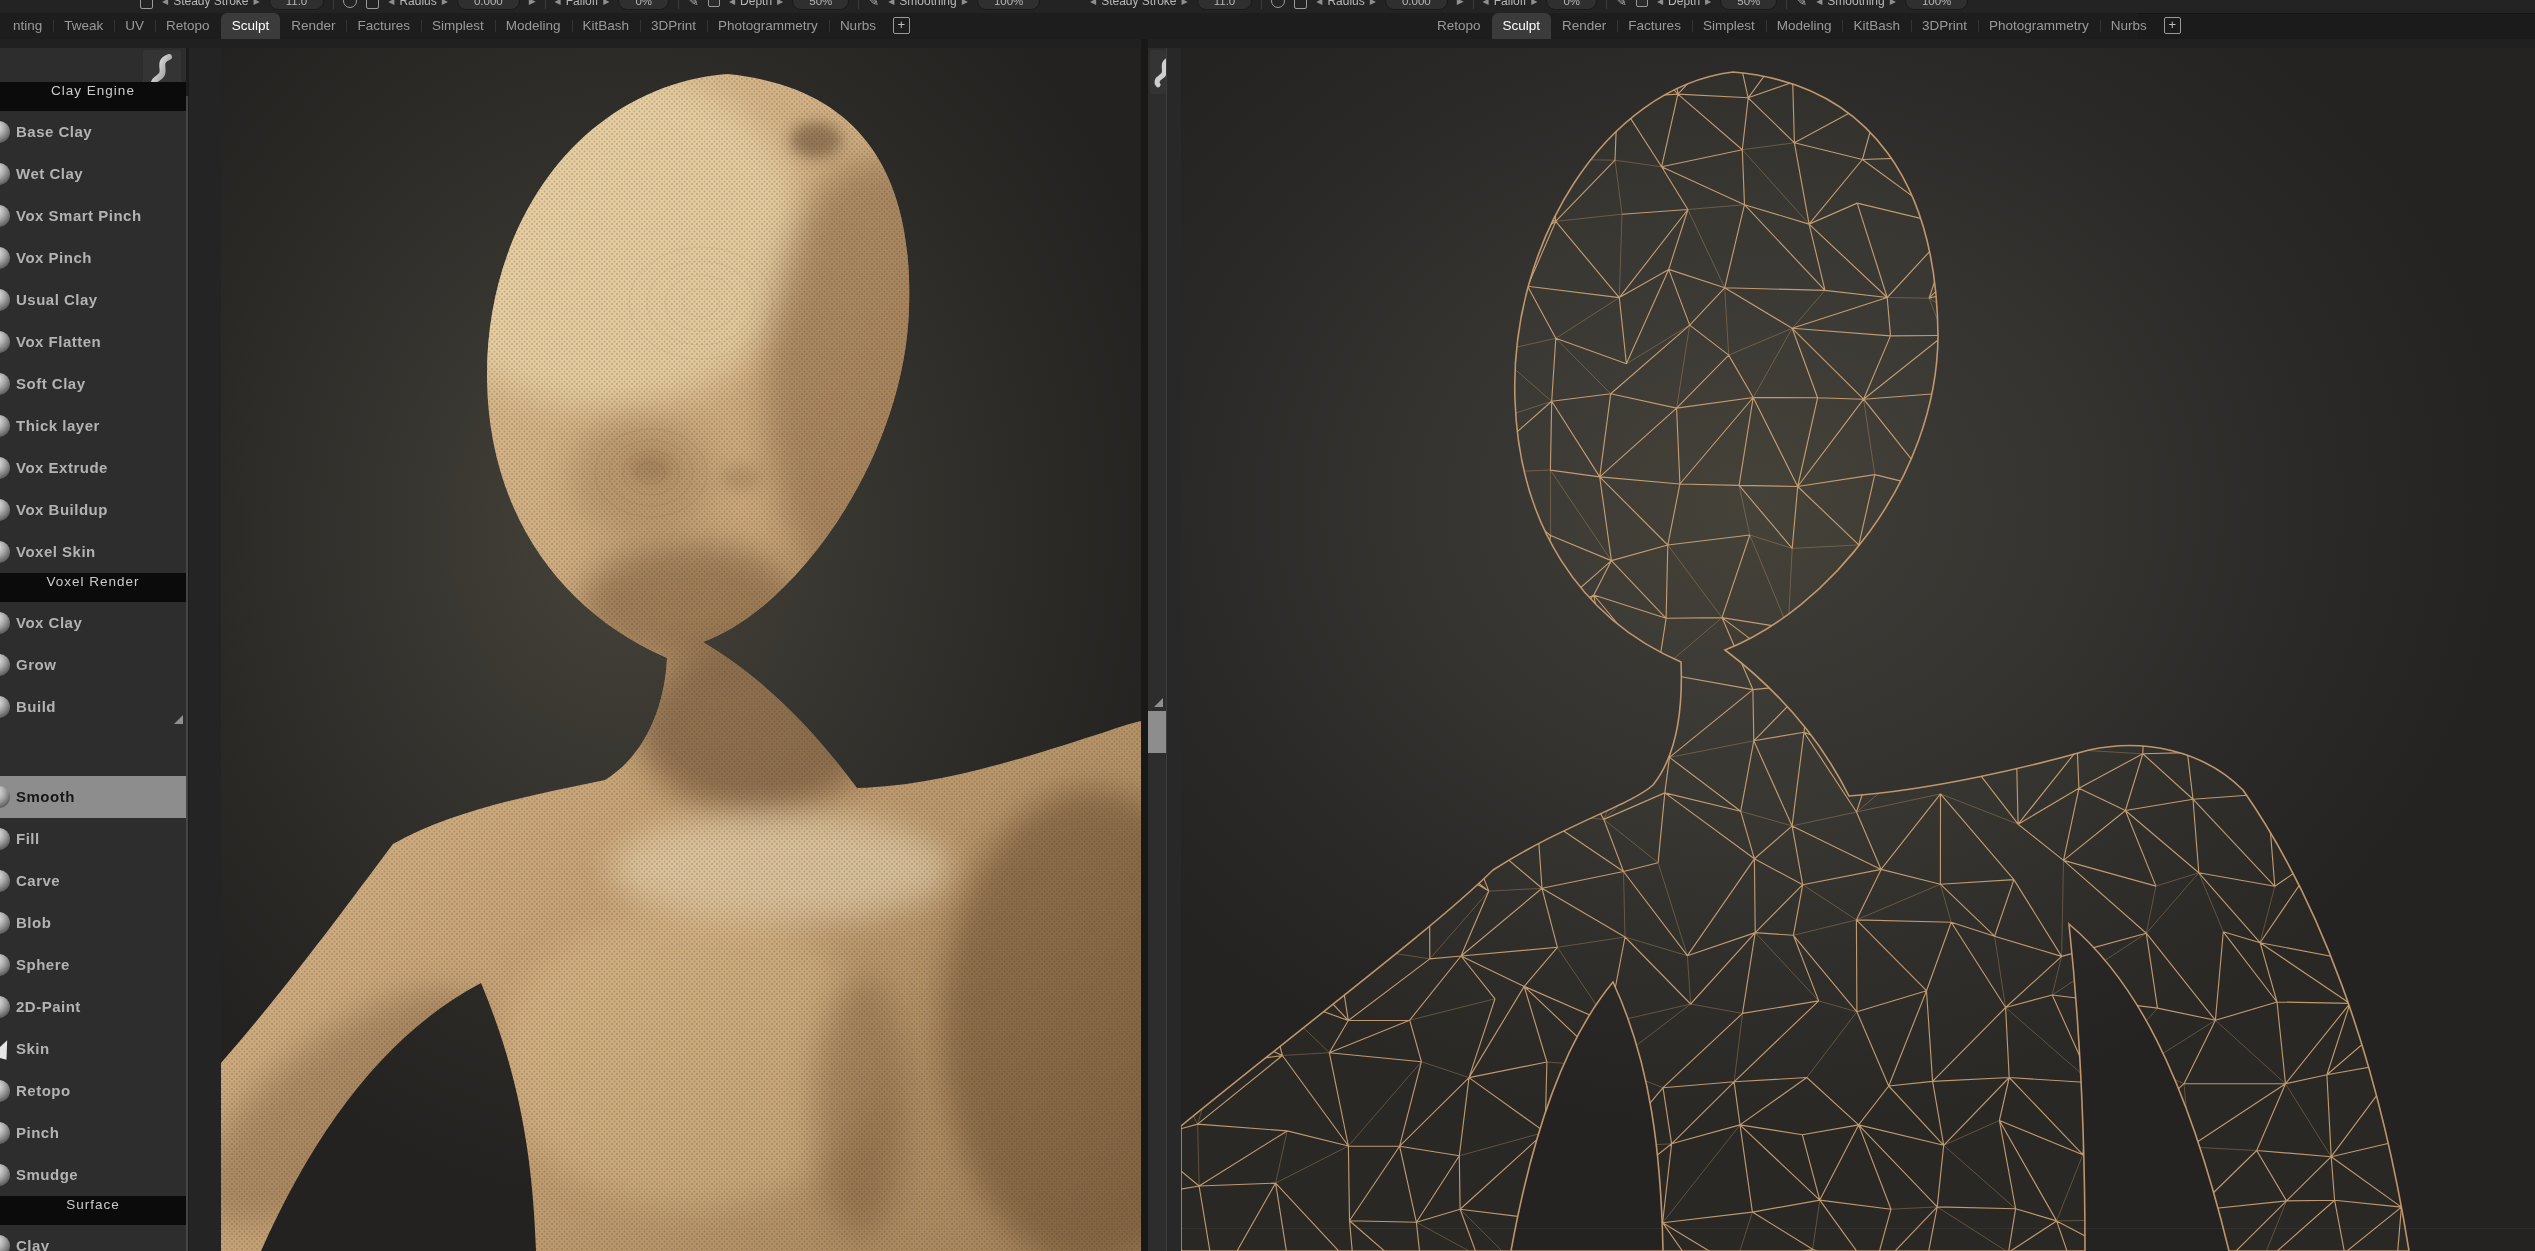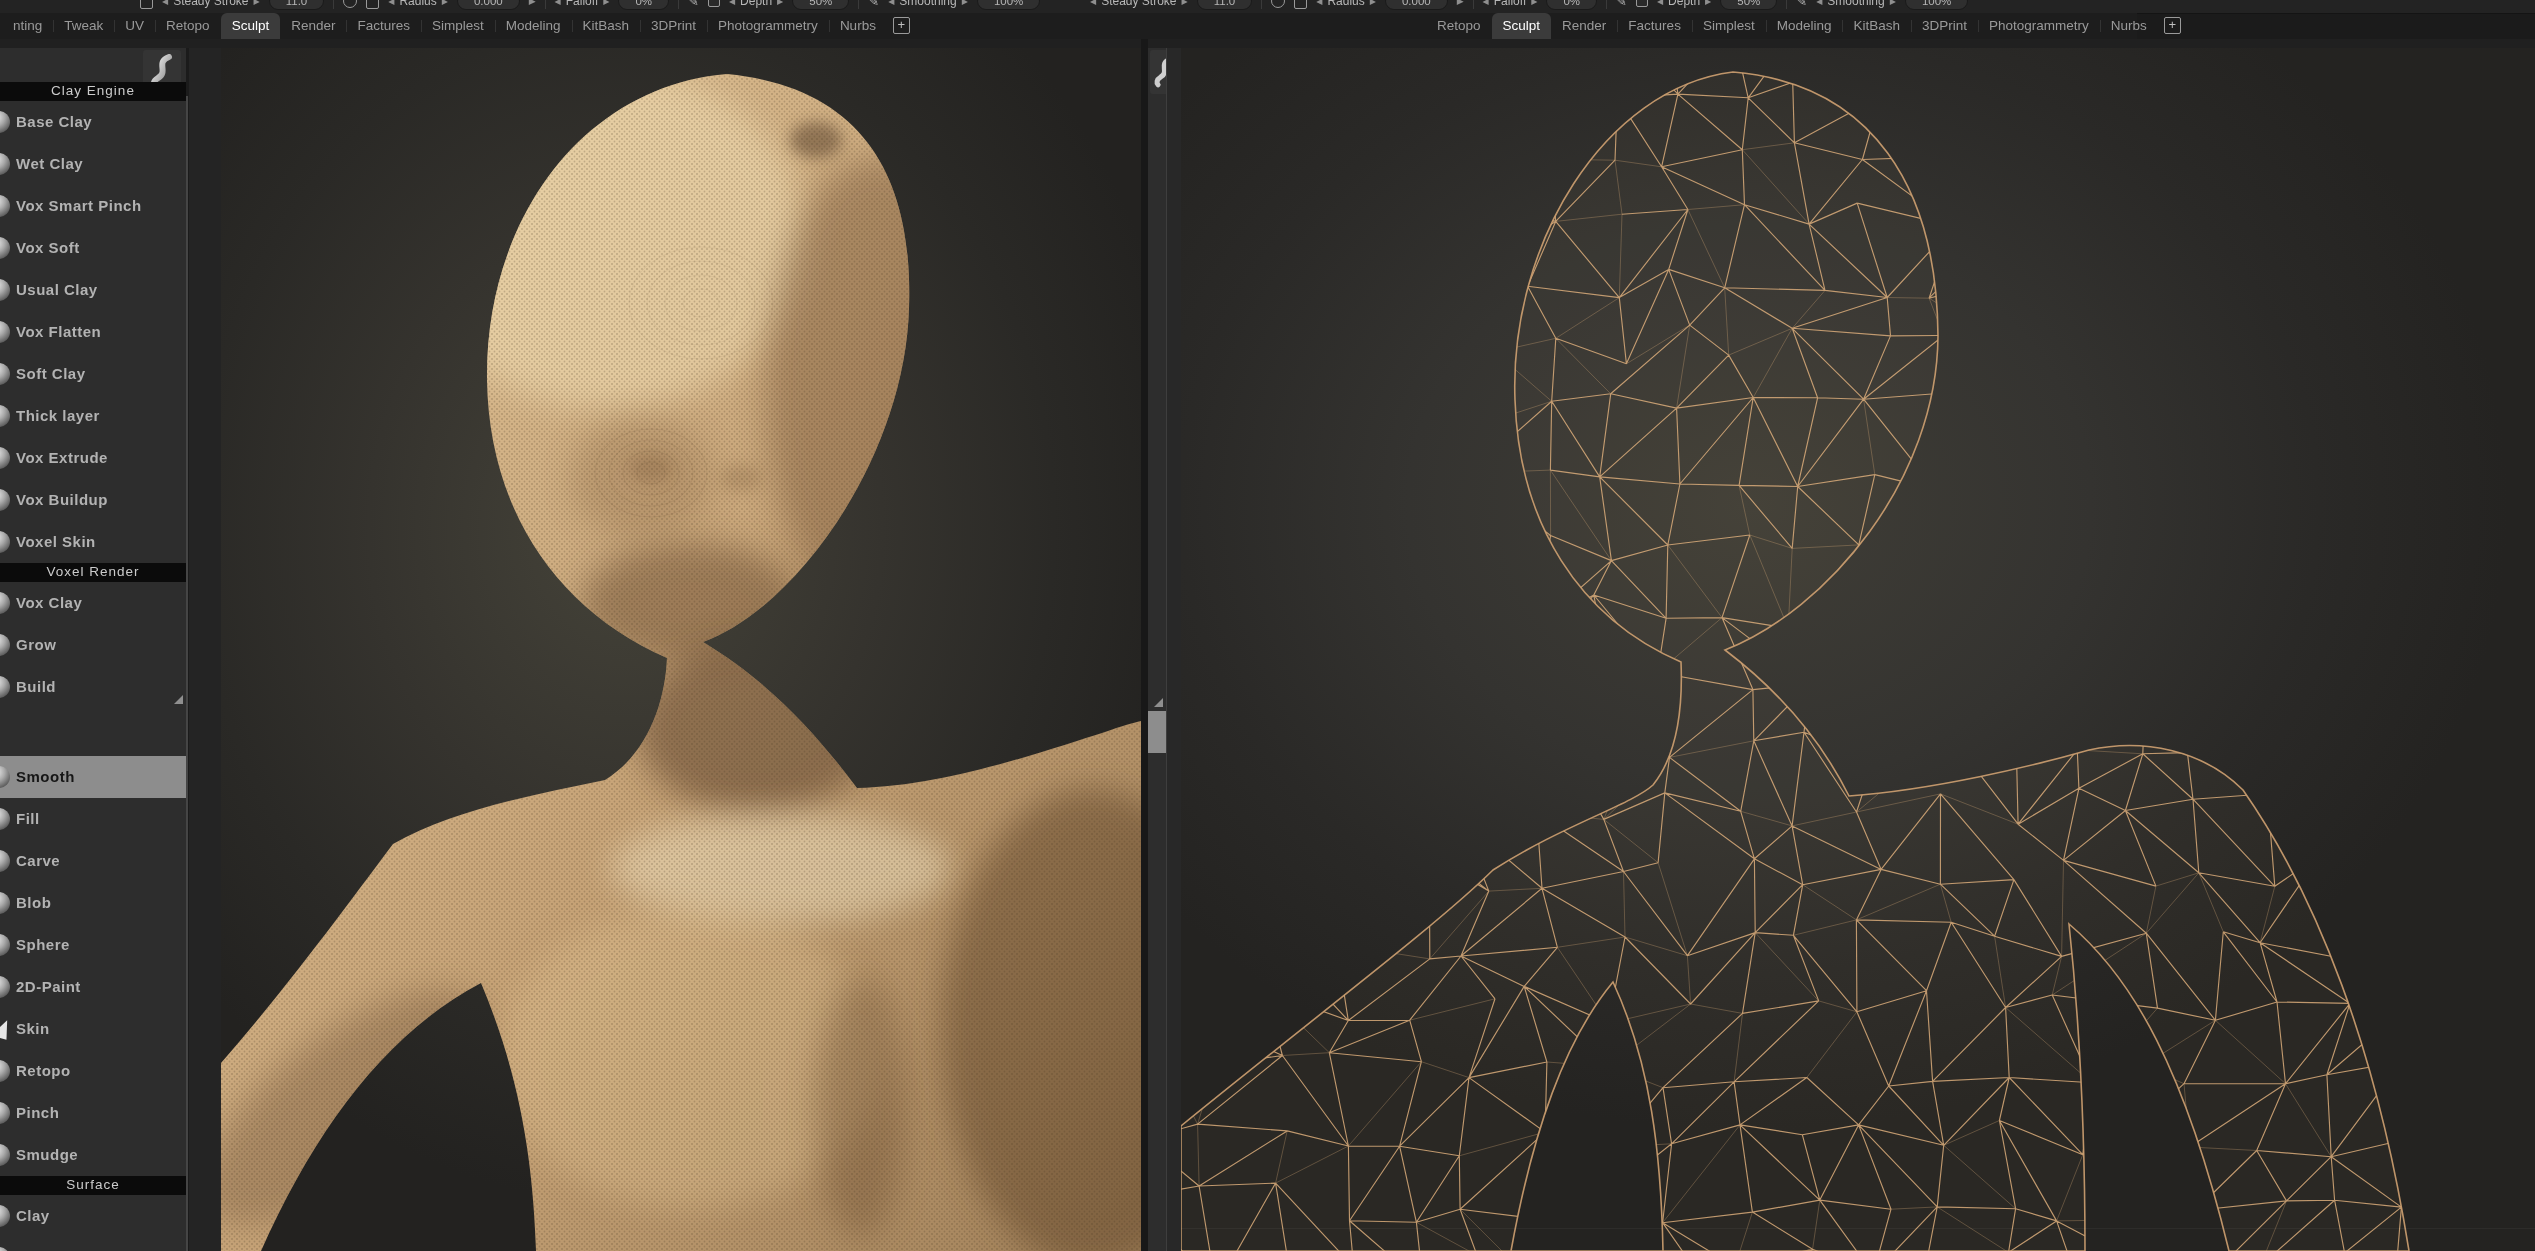--- a/index.html
+++ b/index.html
@@ -29,21 +29,21 @@
   .tab.active{background:#3b3b3b;color:#ffffff;border-radius:6px 6px 0 0;}
   .tab:not(.active)+.tab:not(.active)::before{content:'';position:absolute;left:0;top:7px;height:12px;width:1px;background:#333333;}
   .tab-plus{margin:4px 0 0 6px;width:15px;height:15px;border:1.5px solid #9a9a9a;border-radius:2px;
             color:#c0c0c0;font-size:13px;line-height:14px;text-align:center;}
 
   #band{left:0;top:39px;width:2535px;height:9px;background:#202020;}
 
   
   #sidebar{left:0;top:48px;width:186px;height:1203px;background:#2d2d2d;overflow:hidden;}
   #sidebar-list{position:absolute;left:0;top:34px;width:186px;}
-  .sb-header{height:19px;background:#0b0b0b;color:#cccccc;font-size:13.5px;line-height:17px;
+  .sb-header{height:29px;background:#0b0b0b;color:#cccccc;font-size:13.5px;line-height:17px;
              text-align:center;letter-spacing:1px;}
   .sb-item{height:42px;line-height:42px;color:#b3b3b3;font-size:15px;padding-left:16px;
            position:relative;letter-spacing:.5px;font-weight:bold;}
   .sb-item.sel{background:#8d8d8d;color:#161616;margin-top:48px;}
   .sb-item.corner::after{content:'';position:absolute;right:3px;bottom:4px;width:0;height:0;
            border-left:9px solid transparent;border-bottom:9px solid #8f8f8f;}
   .ball{position:absolute;left:-12px;top:10px;width:22px;height:22px;border-radius:50%;
         background:radial-gradient(circle at 36% 28%,#efefef,#a8a8a8 42%,#565656 80%,#303030);}
   .tri-icon{position:absolute;left:-7px;top:11px;width:0;height:0;
         border-left:12px solid transparent;border-right:4px solid transparent;
@@ -203,21 +203,21 @@
           </linearGradient>
         </defs>
       <path d="M 20 3 C 6 8, 20 18, 9 24 C 4 27, 4 31, 6 33" fill="none" stroke="url(#bg1)" stroke-width="6" stroke-linecap="round"></path>
     </svg>
   </div>
   <div id="sidebar-list">
       <div class="sb-header">Clay Engine</div>
       <div class="sb-item"><span class="ball"></span><span>Base Clay</span></div>
       <div class="sb-item"><span class="ball"></span><span>Wet Clay</span></div>
       <div class="sb-item"><span class="ball"></span><span>Vox Smart Pinch</span></div>
-      <div class="sb-item"><span class="ball"></span><span>Vox Soft</span></div>
+      <div class="sb-item"><span class="ball"></span><span>Vox Pinch</span></div>
       <div class="sb-item"><span class="ball"></span><span>Usual Clay</span></div>
       <div class="sb-item"><span class="ball"></span><span>Vox Flatten</span></div>
       <div class="sb-item"><span class="ball"></span><span>Soft Clay</span></div>
       <div class="sb-item"><span class="ball"></span><span>Thick layer</span></div>
       <div class="sb-item"><span class="ball"></span><span>Vox Extrude</span></div>
       <div class="sb-item"><span class="ball"></span><span>Vox Buildup</span></div>
       <div class="sb-item"><span class="ball"></span><span>Voxel Skin</span></div>
       <div class="sb-header">Voxel Render</div>
       <div class="sb-item"><span class="ball"></span><span>Vox Clay</span></div>
       <div class="sb-item"><span class="ball"></span><span>Grow</span></div>

